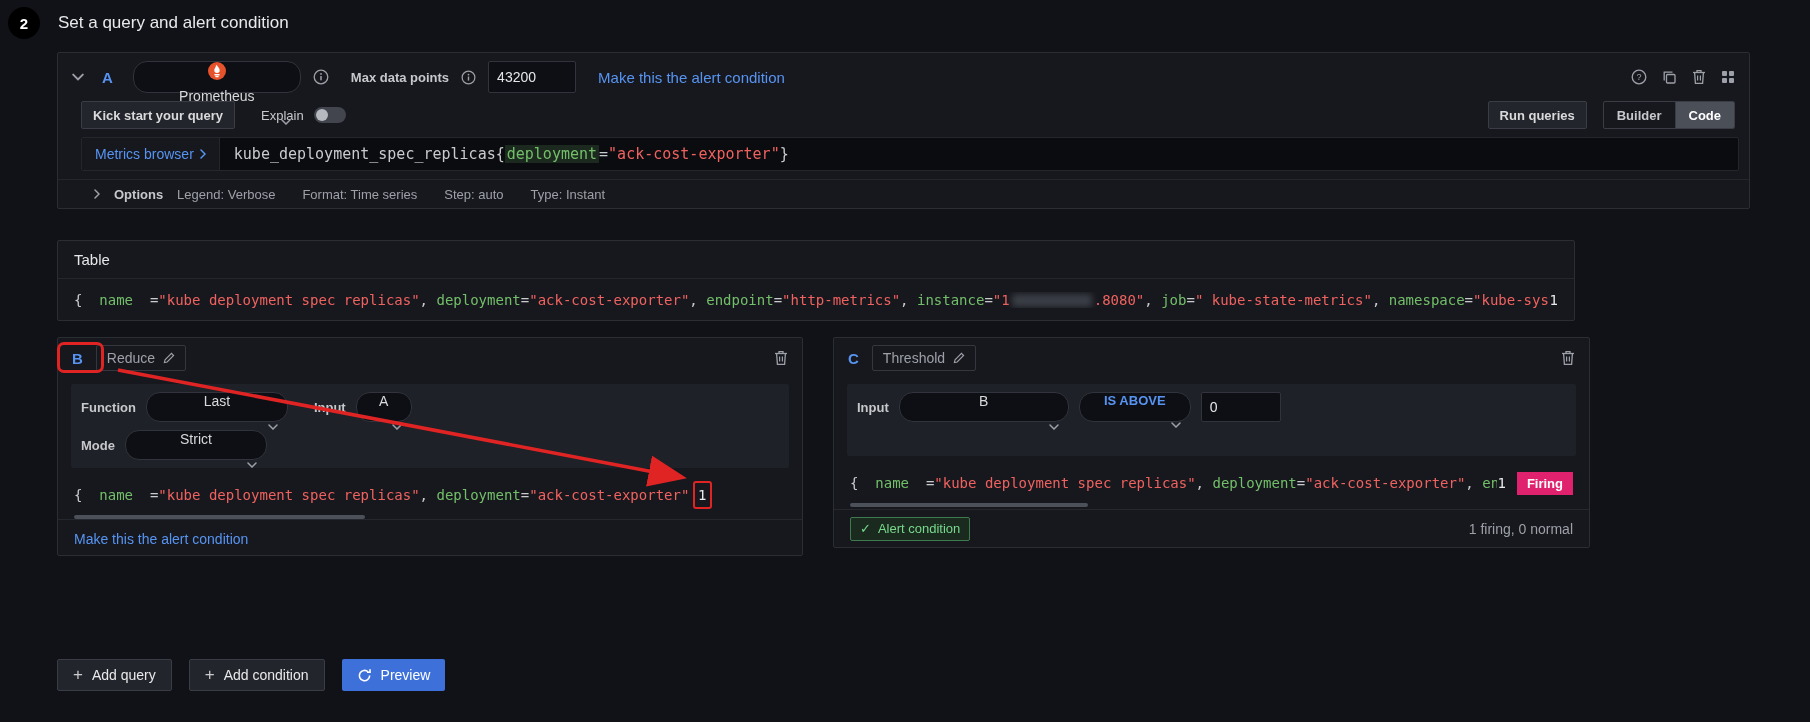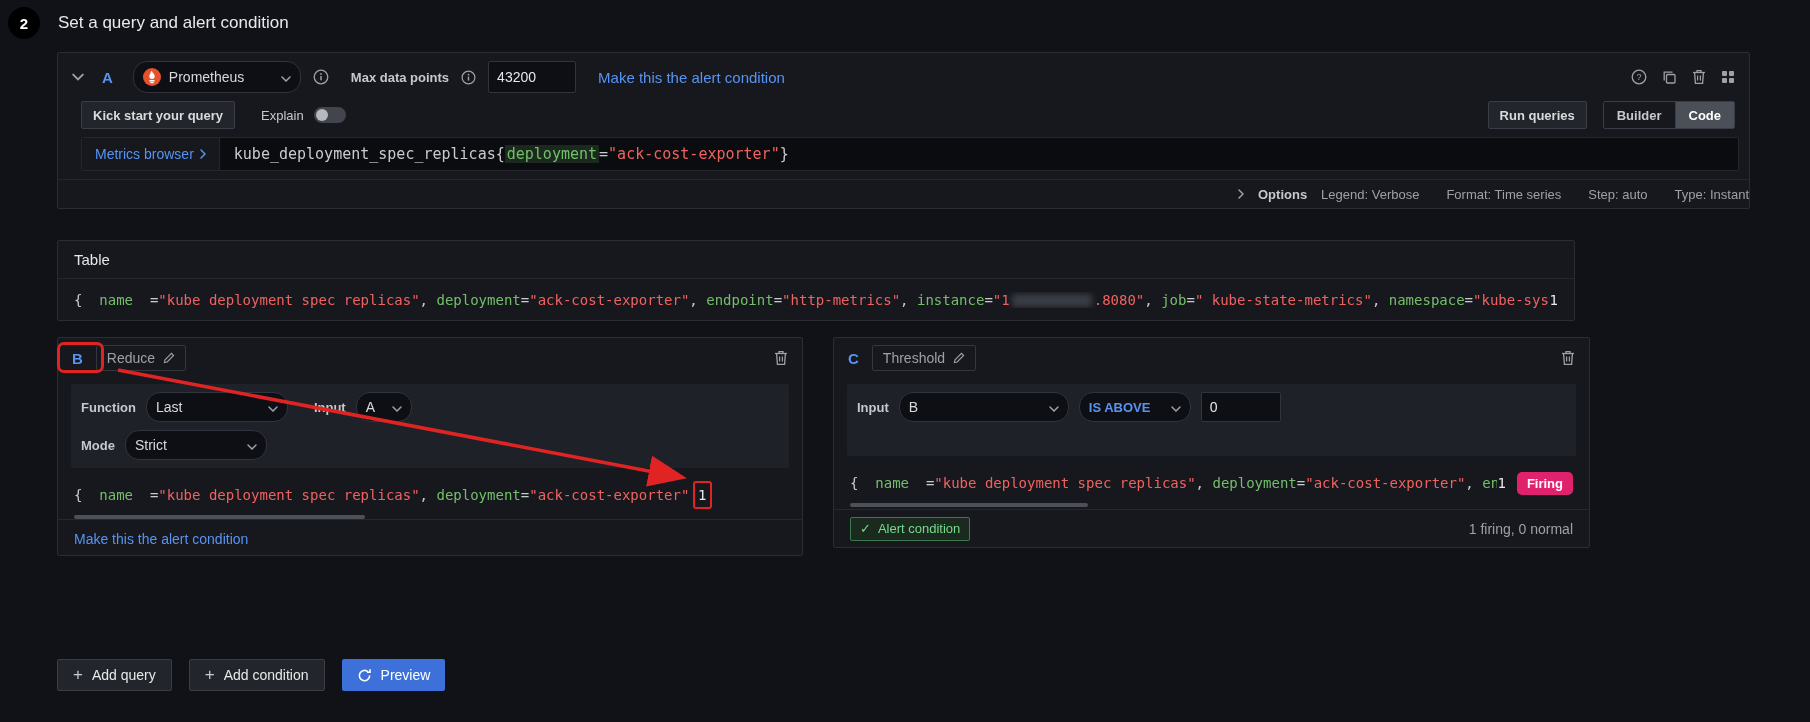--- a/index.html
+++ b/index.html
@@ -17,21 +17,21 @@
   
   .panel { position:absolute; background:#17181E; border:1px solid #2A2D34; border-radius:2px; }
   .panel-a { left:57px; top:52px; width:1693px; height:157px; }
   .panel-table { left:57px; top:240px; width:1518px; height:81px; display:flex; flex-direction:column; }
   .panel-b { left:57px; top:337px; width:746px; height:219px; display:flex; flex-direction:column; }
   .panel-c { left:833px; top:337px; width:757px; height:211px; display:flex; flex-direction:column; }
 
   .mono { font-family:"DejaVu Sans Mono", monospace; }
 
   
-  .select { display:inline-flex; align-items:center; gap:8px; background:#0E0F15; border:1px solid #31343C; border-radius:14px; height:30px; padding:0 9px; font-size:14px; color:#D8D9DA; cursor:pointer; white-space:nowrap; }
+  .select { display:inline-flex; align-items:center; gap:8px; background:#0E0F15; border:1px solid #31343C; border-radius:14px; height:30px; padding:0 9px; font-size:14px; color:#D8D9DA; cursor:pointer; white-space:nowrap;flex-direction:column; }
   .select .chev { margin-left:auto; color:#9DA0A8; flex:none; }
   .btn { display:inline-flex; align-items:center; gap:6px; background:#22252B; border:1px solid #3A3D45; border-radius:2px; height:28px; padding:0 11px; font-size:13px; font-weight:700; color:#D9DADB; cursor:pointer; white-space:nowrap; }
   .icon-btn { color:#9DA0A8; display:inline-flex; align-items:center; cursor:pointer; background:none; border:none; }
   .text-input { background:#0E0F15; border:1px solid #31343C; border-radius:2px; color:#E6E7E8; font-size:14px; padding:0 8px; font-family:"Liberation Sans",sans-serif; }
   .alert-link { color:#5794F2; font-size:15px; cursor:pointer; text-decoration:none; white-space:nowrap; }
 
   
   .qrow1 { display:flex; align-items:center; margin:8px 14px 0; height:32px; gap:12px; }
   .ref-chip { color:#5794F2; font-weight:700; font-size:15px; position:relative; }
   .qrow1 .ref-chip { margin:0 8px 0 6px; }
@@ -49,21 +49,21 @@
   .qrow2-right { margin-left:auto; display:flex; align-items:flex-end; gap:16px; }
   .segmented { display:flex; height:28px; border:1px solid #3A3D45; border-radius:2px; overflow:hidden; }
   .seg-item { display:flex; align-items:center; padding:0 13px; font-size:13px; font-weight:700; color:#C7C8CC; cursor:pointer; }
   .seg-item + .seg-item { border-left:1px solid #3A3D45; }
   .seg-item.selected { background:#4A4F58; color:#fff; }
 
   .qeditor { display:flex; align-items:center; margin:8px 10px 0 23px; height:34px; background:#0B0C10; border:1px solid #24262C; border-radius:2px; overflow:hidden; }
   .mb-btn { display:flex; align-items:center; gap:6px; height:100%; padding:0 13px; color:#5794F2; font-size:14px; background:#16181D; border-right:1px solid #24262C; cursor:pointer; white-space:nowrap; }
   .qtext { margin-left:14px; font-size:15px; white-space:nowrap; overflow:hidden; }
 
-  .qoptions { display:flex; align-items:center; margin-top:8px; height:29px; border-top:1px solid #24262C; padding-left:36px; gap:14px; font-size:13px; color:#9DA0A8;justify-content:flex-end; }
+  .qoptions { display:flex; align-items:center; margin-top:8px; height:29px; border-top:1px solid #24262C; padding-left:36px; gap:14px; font-size:13px; color:#9DA0A8; }
   .opt-label { font-weight:700; color:#C7C8CC; }
   .opt-items { display:flex; gap:27px; }
   .opt-item { color:#9DA0A8; }
 
   
   .tok-p { color:#C9CBCF; } .tok-k { color:#73BF69; } .tok-v { color:#F0625F; }
   .tok-kh { color:#73BF69; background:rgba(115,191,105,0.16); padding:1px 2px; border-radius:2px; }
   .tok-blur { display:inline-block; width:80px; height:13px; background:#3A3E45; border-radius:2px; filter:blur(3px); vertical-align:middle; margin:0 2px; }
 
   
@@ -83,21 +83,21 @@
   .field-label { font-size:13px; font-weight:700; color:#C7C8CC; white-space:nowrap; }
   .w140 { width:142px; } .w56 { width:56px; } .w170 { width:170px; }
   .op-select { width:112px; color:#5794F2; font-size:13px; font-weight:700; }
   .thr-input { width:80px; height:30px; }
   .ml16 { margin-left:16px; }
 
   .result-row { display:flex; align-items:center; margin-top:14px; padding:0 16px; height:26px; font-size:14px; flex:none; }
   .panel-b .result-tokens { width:615px; white-space:nowrap; overflow:hidden; }
   .panel-c .result-tokens { flex:1; white-space:nowrap; overflow:hidden; }
   .value-wrap { position:relative; display:inline-block; margin-left:9px; }
-  .firing-badge { margin-left:11px; background:#E0226E; color:#fff; font-size:13px; font-weight:700; padding:4px 10px; border-radius:5px; font-family:"Liberation Sans",sans-serif; }
+  .firing-badge { margin-left:11px; background:#E0226E; color:#fff; font-size:13px; font-weight:700; padding:4px 10px; border-radius:0; font-family:"Liberation Sans",sans-serif; }
 
   .hscroll { height:4px; border-radius:2px; background:#4C5058; margin:7px 16px 0; flex:none; cursor:pointer; }
   .hscroll.b { width:291px; } .hscroll.c { width:238px; }
 
   .expr-footer { margin-top:auto; border-top:1px solid #26282F; min-height:38px; display:flex; align-items:center; padding:0 16px; }
   .expr-footer .alert-link { font-size:14px; }
   .panel-c .expr-footer { justify-content:space-between; }
   .alert-cond-badge { display:inline-flex; align-items:center; gap:7px; height:24px; padding:0 9px; background:#1B2A1F; border:1px solid #3E7A4E; border-radius:2px; color:#77D98B; font-size:13px; cursor:pointer; }
   .status-summary { color:#9DA0A8; font-size:14px; }
 

